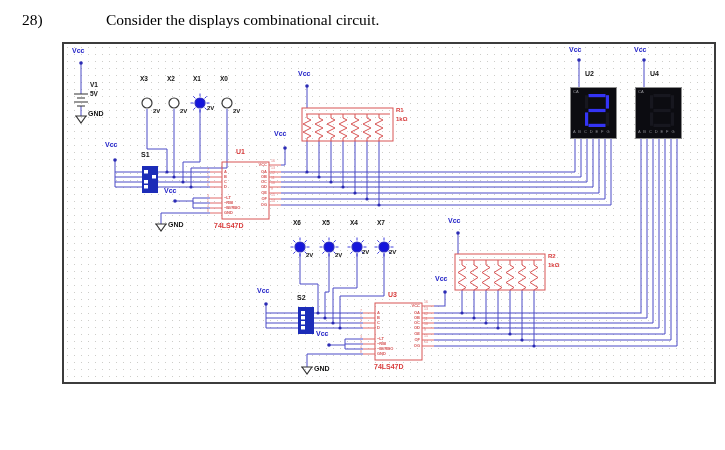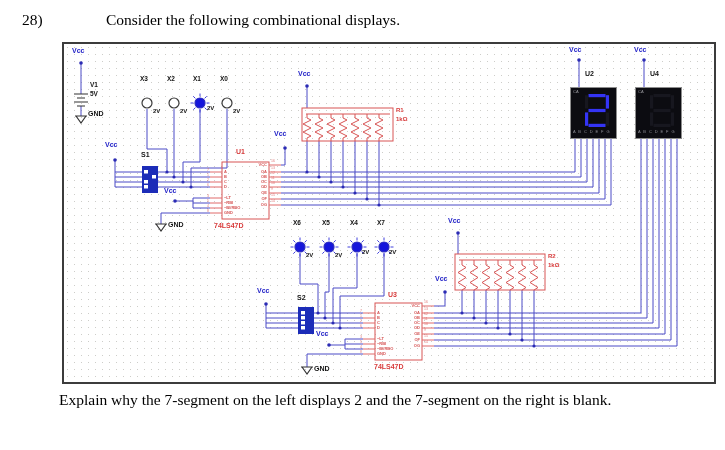--- a/index.html
+++ b/index.html
@@ -43,21 +43,21 @@
   .redbox{stroke:#d85454;stroke-width:1;fill:none;}
   .dk{stroke:#333;stroke-width:1.2;fill:none;}
   .dot{fill:#2b2bb4;}
 </style>
 </head>
 <body>
 
 <div class="page">
 
   <span class="title-num">28)</span>
-  <span class="title-text">Consider the following combinational displays.</span>
+  <span class="title-text">Consider the displays combinational circuit.</span>
 
   <div class="canvas">
 
     <svg class="wires" width="650" height="338">
 
       <g>
         <path class="w" d="M17,20 V50 M17,62 V72
           M83,65 V105 H103 V128 M110,65 V133 M136,65 V118 H119 V138 M163,65 V124 H127 V143
           M51,117 V143 M51,128 H78 M51,133 H78 M51,138 H78 M51,143 H78
           M94,128 H146 M94,133 H146 M94,138 H146 M94,143 H146
@@ -353,14 +353,13 @@
         <rect class="seg" x="3.5" y="14.9" width="17" height="3.2"></rect>
         <rect class="seg" x="0" y="18.4" width="3.2" height="13.4"></rect>
         <rect class="seg" x="20.8" y="18.4" width="3.2" height="13.4"></rect>
         <rect class="seg" x="3.5" y="29.8" width="17" height="3.2"></rect>
       </svg>
       <span class="segletters">A B C D E F G</span>
     </div>
 
   </div>
 
-  <div class="question">Explain why the 7-segment on the left displays 2 and the 7-segment on the right is blank.</div>
 </div>
 
 </body></html>

